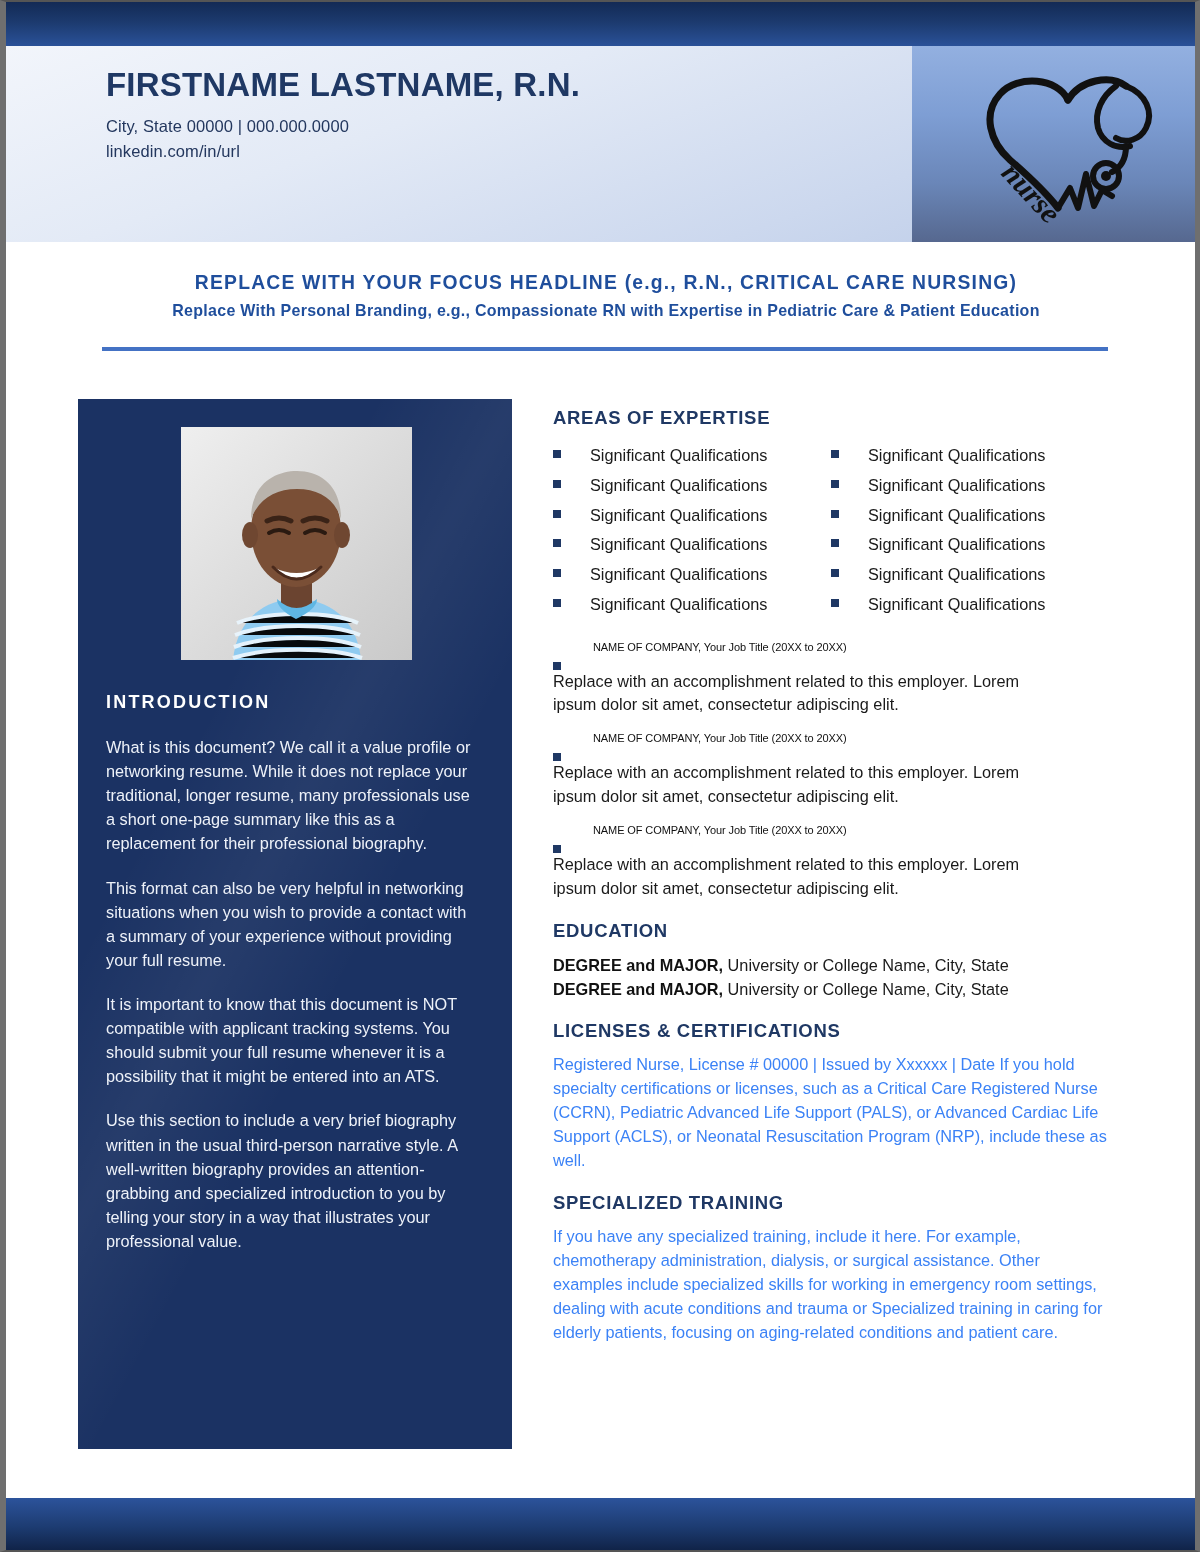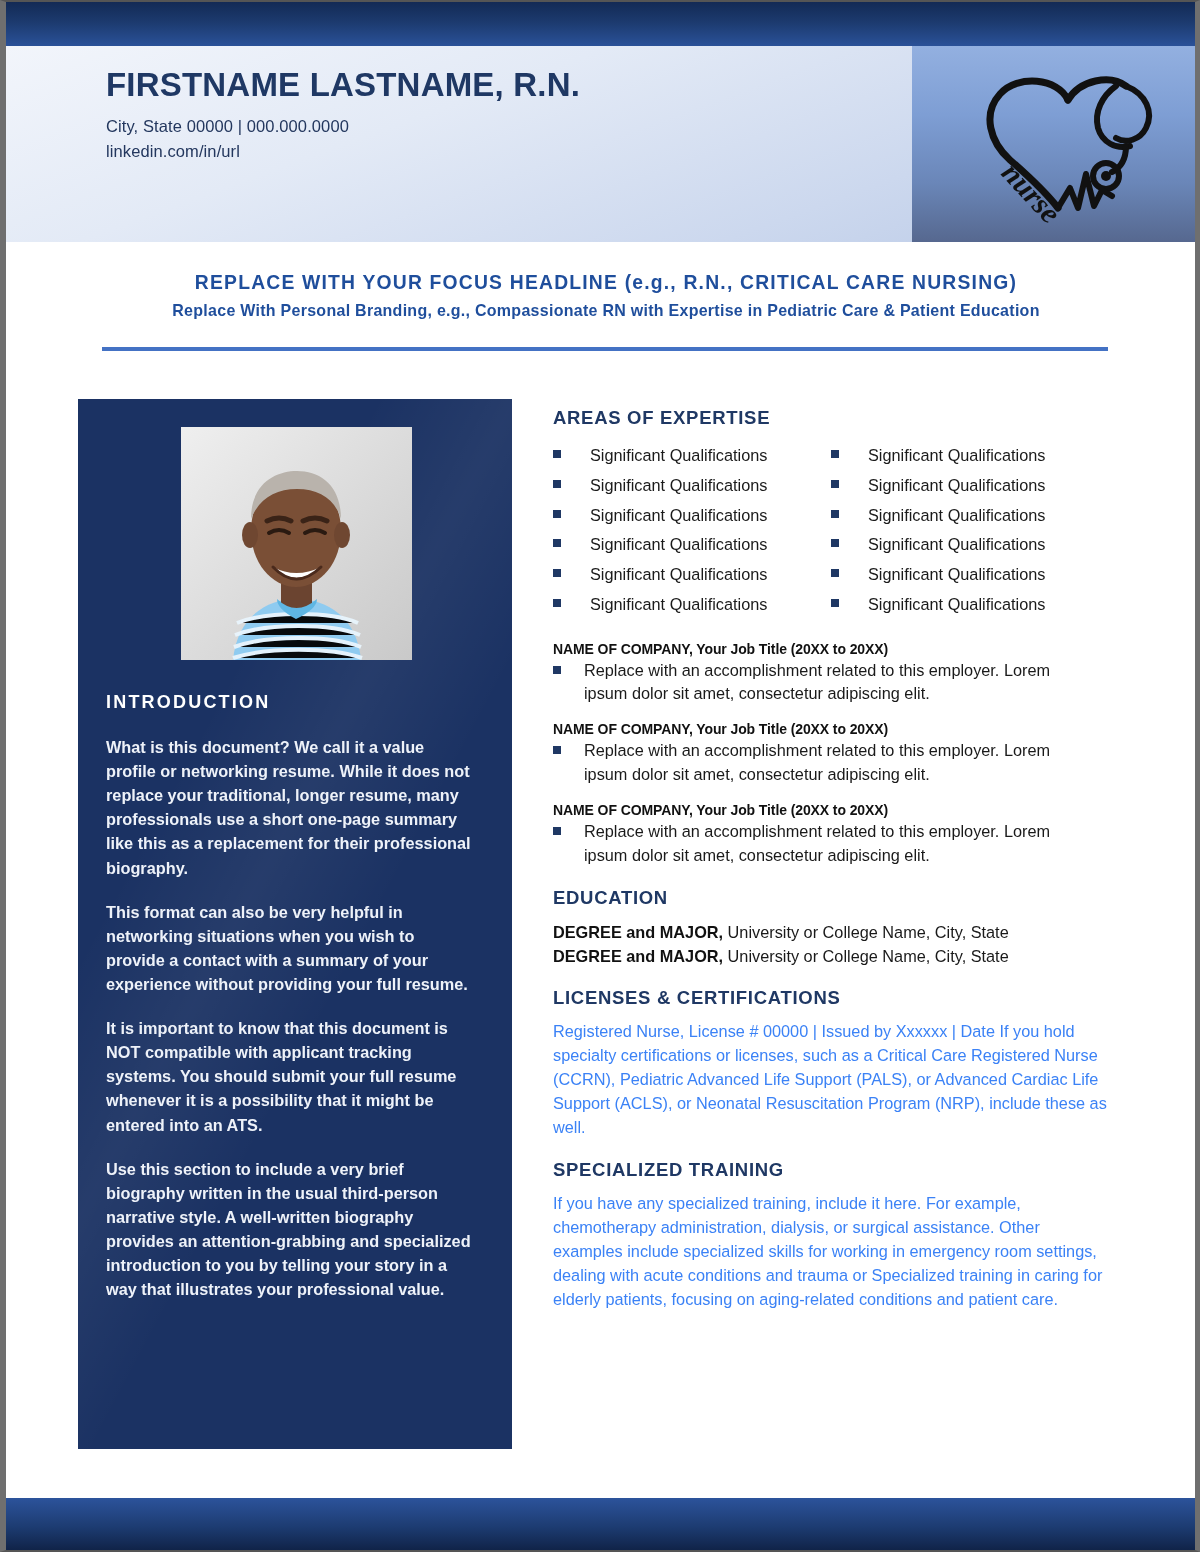--- a/index.html
+++ b/index.html
@@ -92,21 +92,21 @@
     background:linear-gradient(135deg,#e9e9e9 0%,#dcdcdc 45%,#cfcfcf 100%);
     overflow:hidden;
   }
   .sb-heading{
     position:absolute;left:28px;
     font-size:18px;font-weight:bold;color:#ffffff;
     letter-spacing:2.2px;font-stretch:condensed;
   }
   .sb-body{
     position:absolute;left:28px;width:368px;
-    color:#eef2f9;font-size:16.3px;line-height:1.48;font-weight:bold;
+    color:#eef2f9;font-size:16.3px;line-height:1.48;
   }
   .sb-body p{margin:0 0 20px 0;}
 
   
   .right{
     position:absolute;left:547px;top:405px;width:556px;
   }
   .sec-heading{
     font-size:18.5px;font-weight:bold;color:#1F3864;
     letter-spacing:.7px;font-stretch:condensed;
@@ -123,26 +123,26 @@
     margin-bottom:4.5px;
   }
   .sq{
     display:inline-block;width:8px;height:8px;background:#1F3864;
     margin-right:29px;margin-top:7px;flex:0 0 auto;
   }
   .sq.sm{margin-right:23px;}
 
   .job{margin-bottom:15px;}
   .job-title{
-    font-size:14px;font-weight:bold;color:#111;
-    margin-bottom:2px;letter-spacing:-.1px;
+    font-size:11px;font-weight:normal;color:#111;
+    margin-bottom:2px;letter-spacing:-.1px;margin-left:40px;
   }
   .job-bullet{
     display:flex;align-items:flex-start;
-    font-size:16.3px;color:#1a1a1a;line-height:1.47;
+    font-size:16.3px;color:#1a1a1a;line-height:1.47;flex-direction:column;
   }
   .job-bullet .txt{width:475px;}
 
   .edu-line{
     font-size:16.3px;color:#1a1a1a;line-height:1.48;
   }
   .edu-line b{color:#111;}
   .body-text{
     font-size:16.3px;color:#3b82f6;line-height:1.47;
   }

